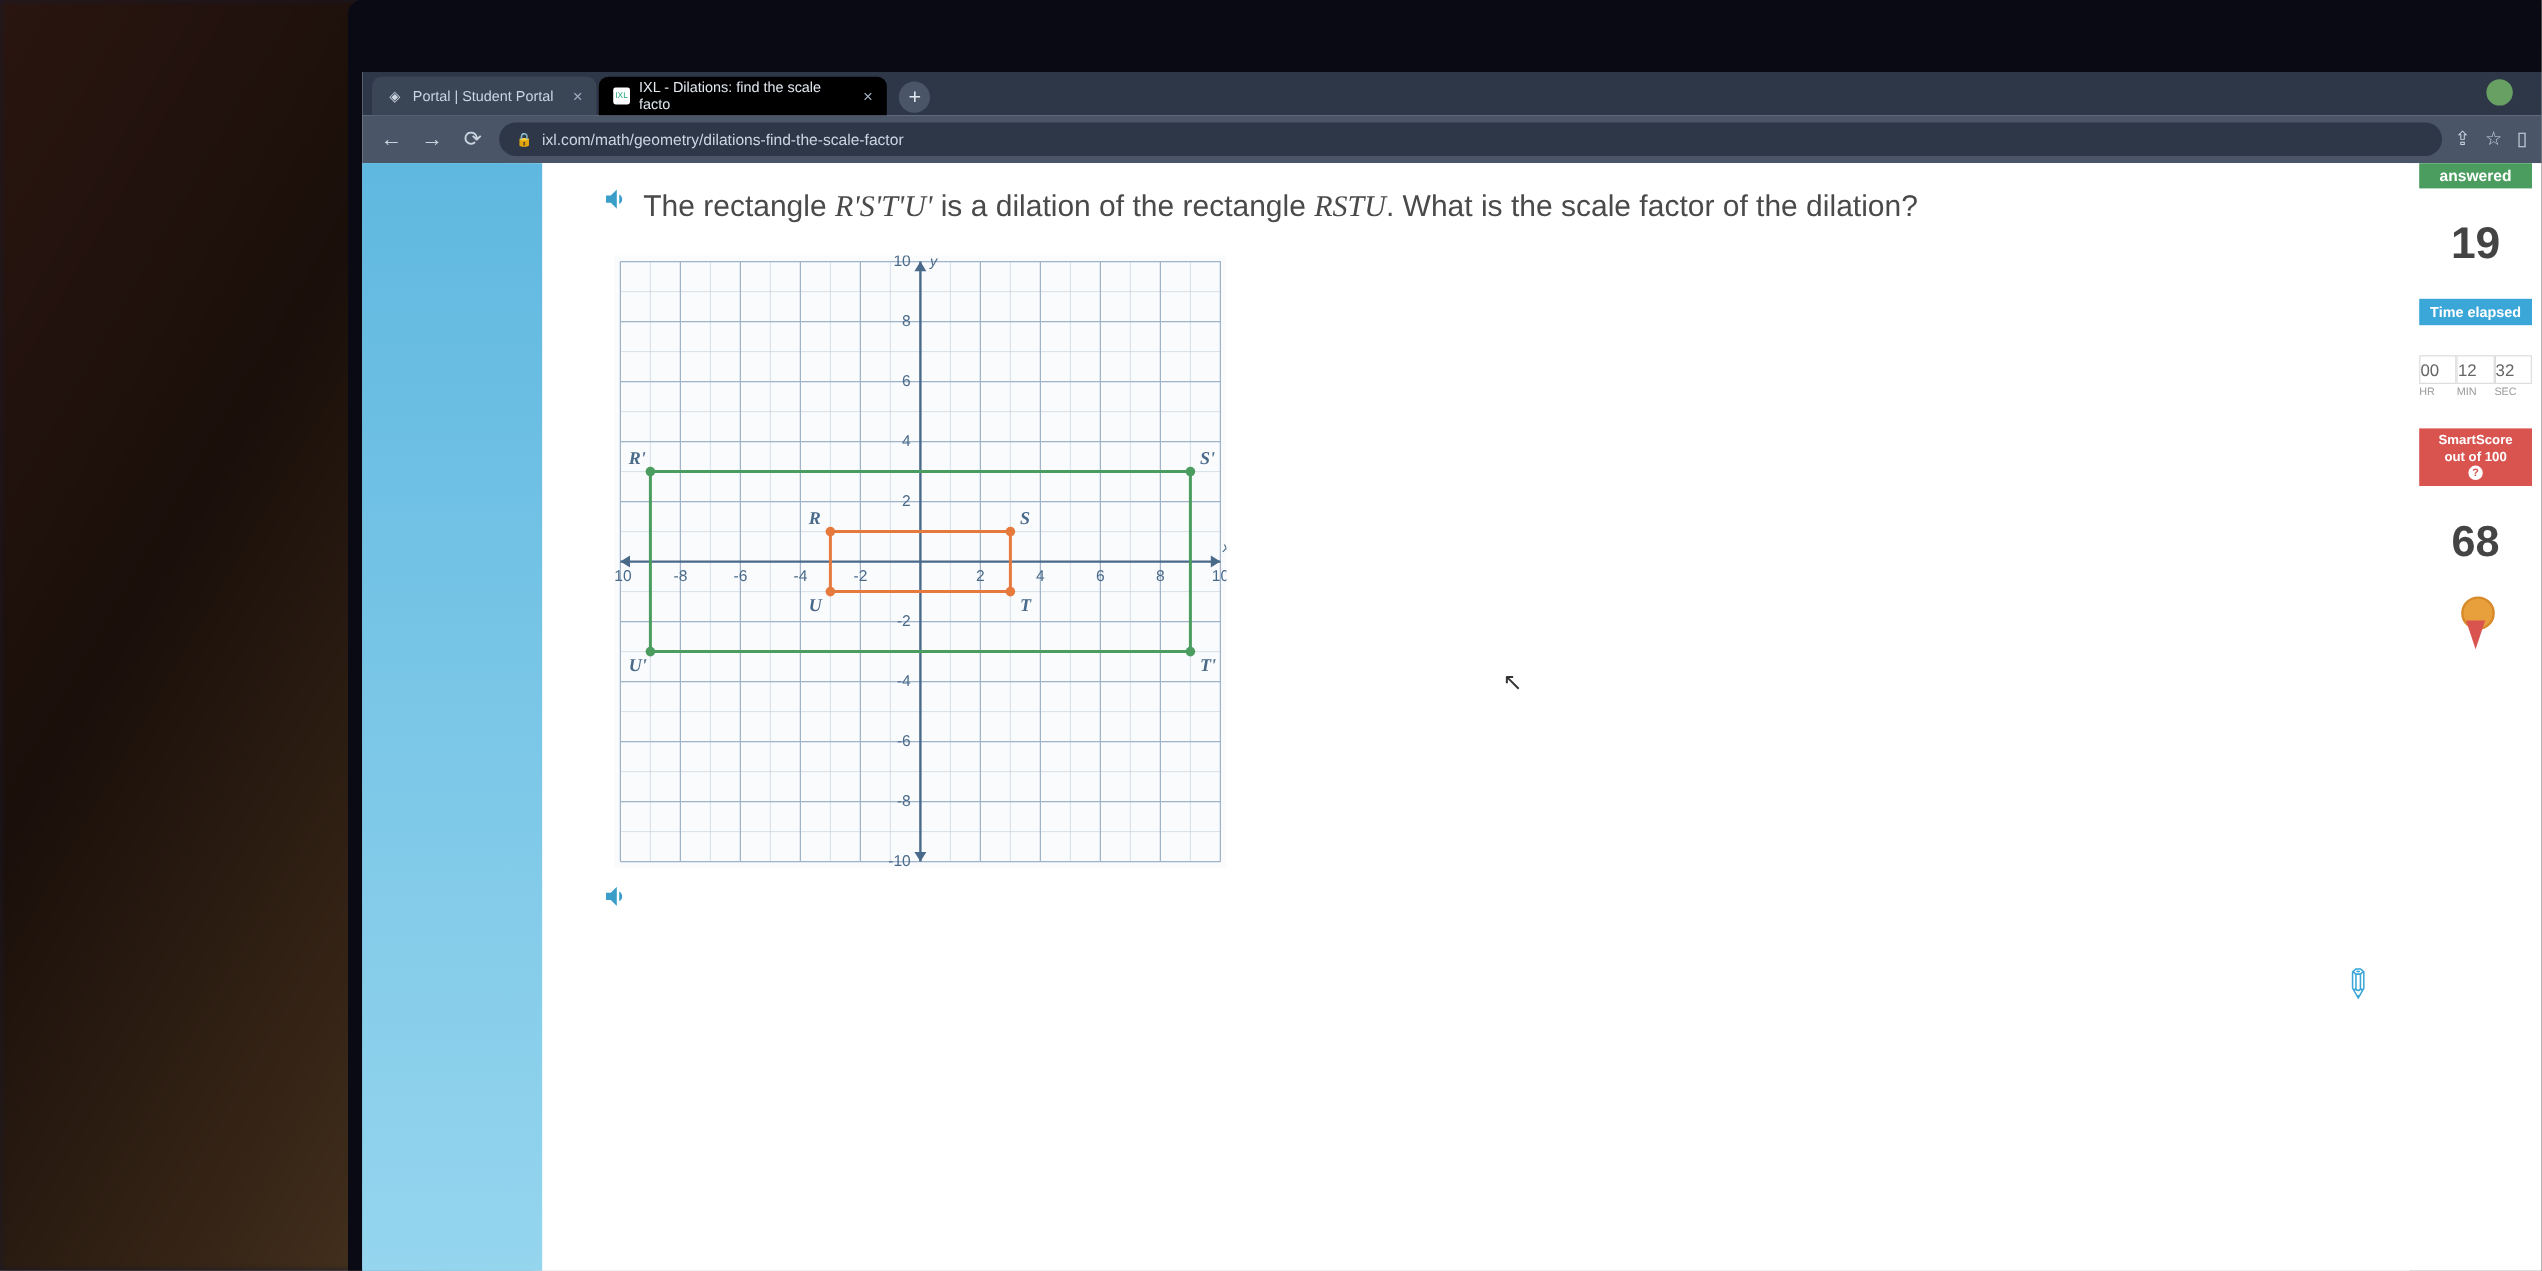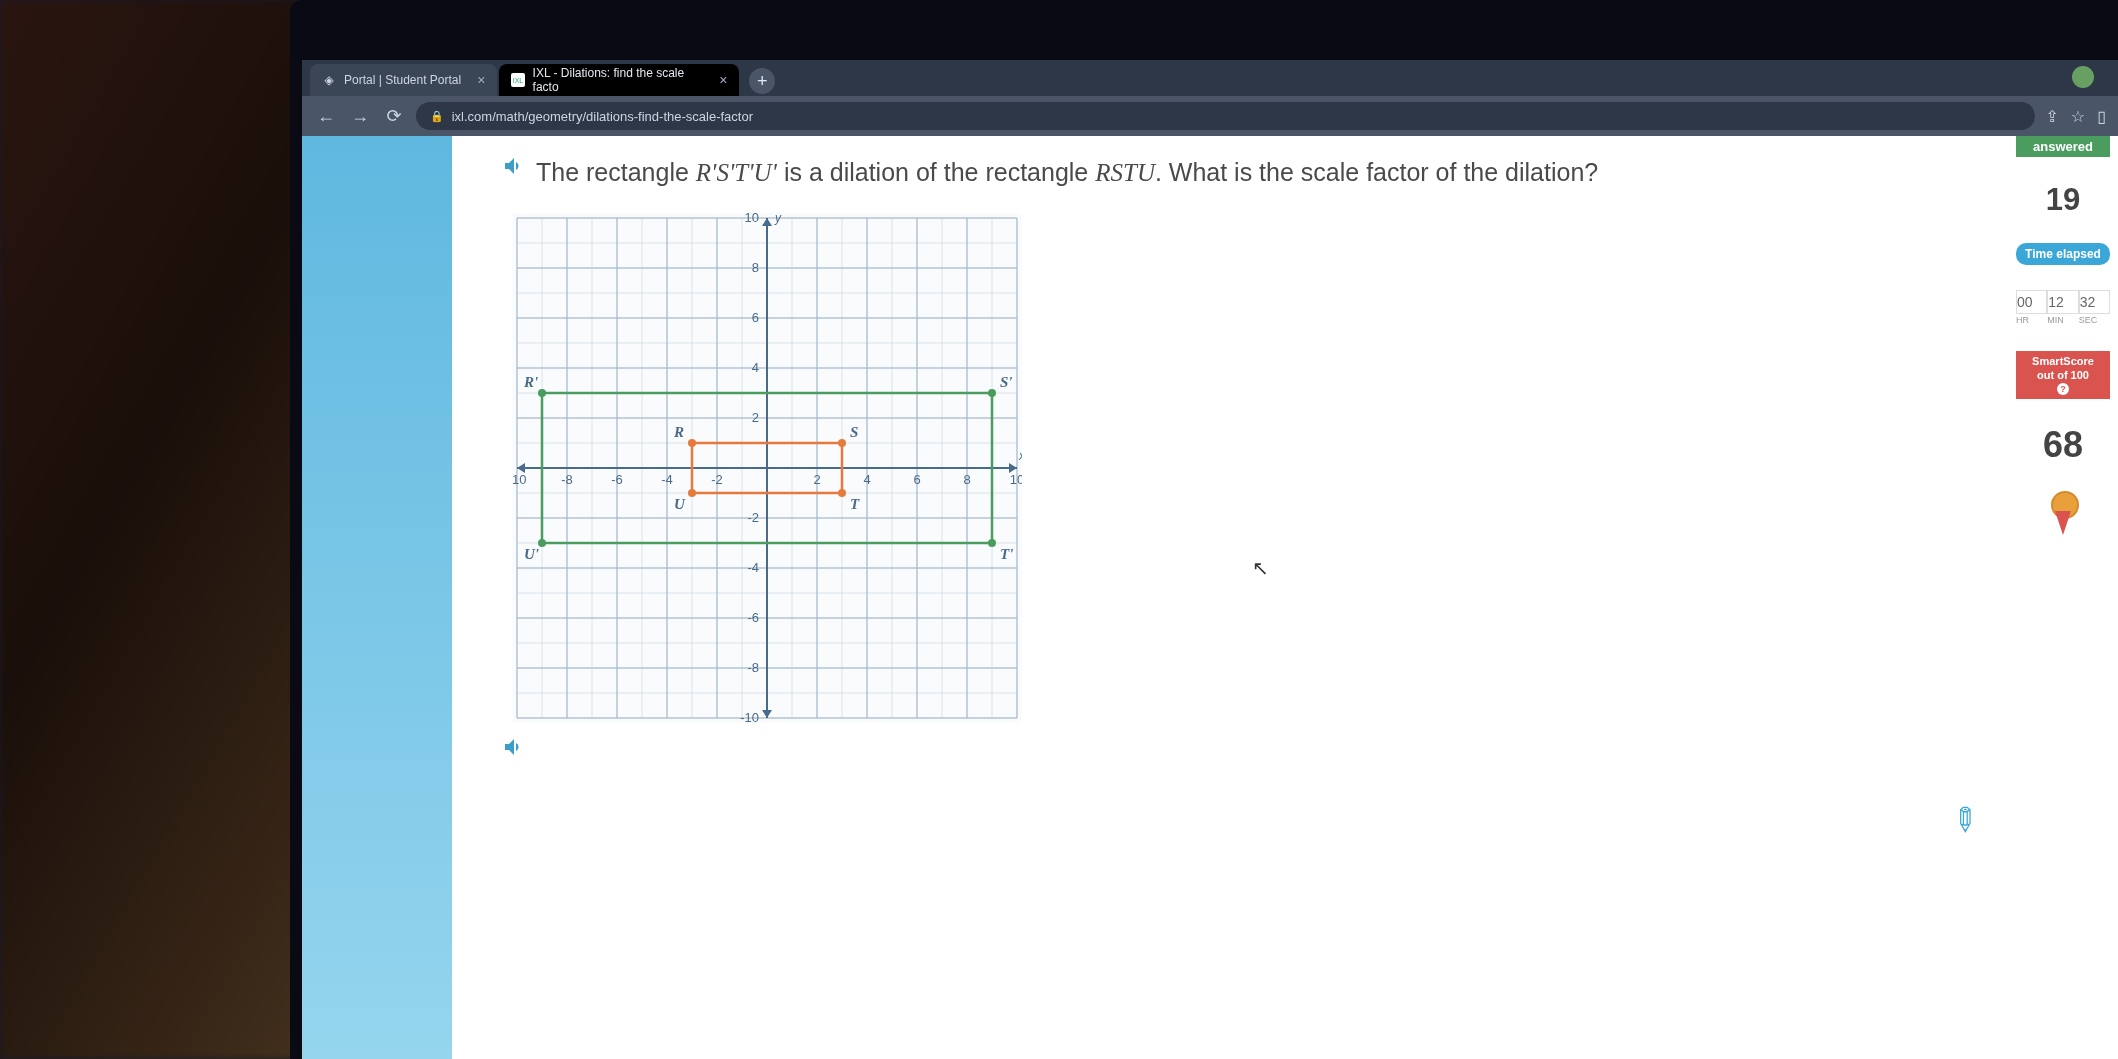--- a/index.html
+++ b/index.html
@@ -178,35 +178,34 @@
   .answered-badge {
     width: 100%;
     background: #4a9d5f;
     color: #fff;
     font-size: 13px;
     text-align: center;
     padding: 3px 0;
     font-weight: bold;
   }
   .answered-count {
-    font-size: 31px;
+    font-size: 37px;
     font-weight: bold;
     color: #444;
     text-align: left;
   }
   .time-header {
     width: 100%;
     background: #3ba7d9;
     color: #fff;
     font-size: 12px;
     text-align: center;
     padding: 4px 0;
     font-weight: bold;
     line-height: 1.2;
-    border-radius: 10px;
   }
   .time-grid {
     width: 100%;
     display: grid;
     grid-template-columns: 1fr 1fr 1fr;
   }
   .time-val { font-size: 14px; color: #666; padding: 3px 0; border: 1px solid #ddd; }
   .time-lbl { font-size: 9px; color: #999; padding: 1px 0; }
   .smartscore-header {
     width: 100%;

